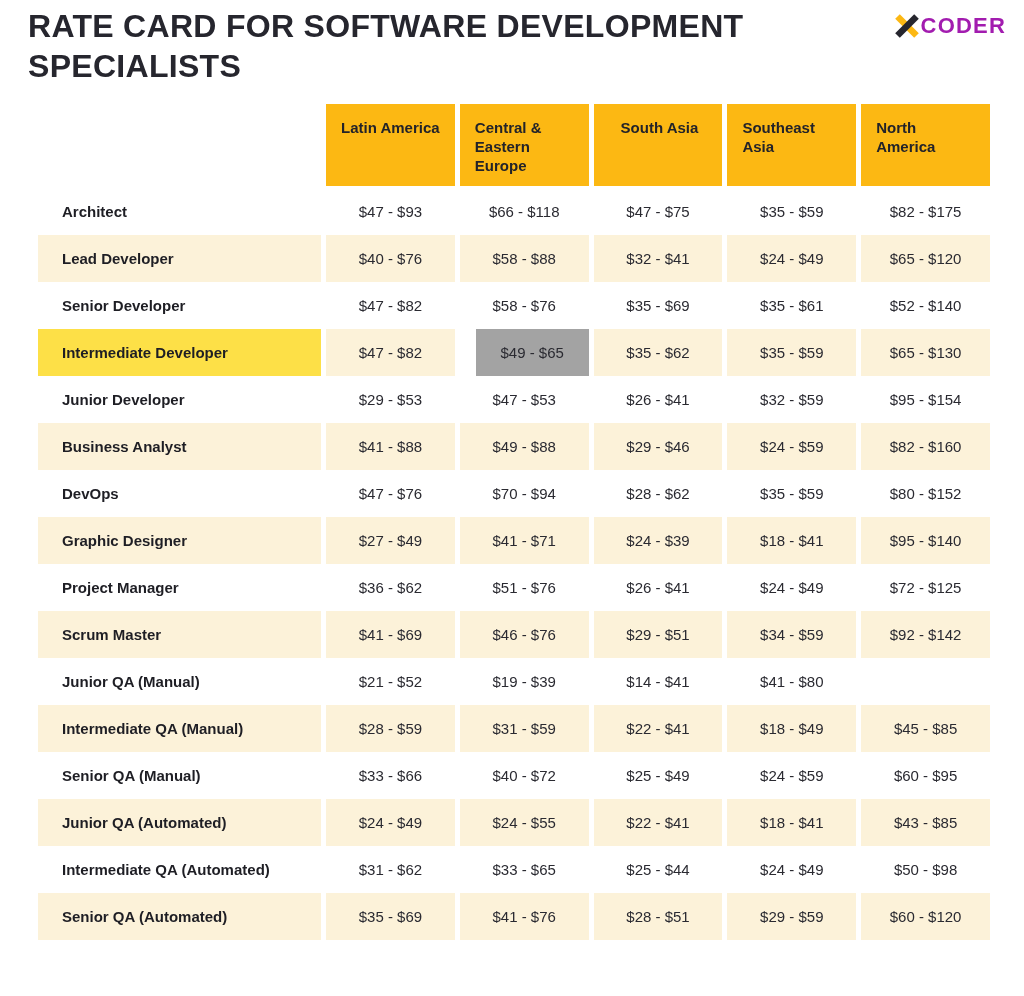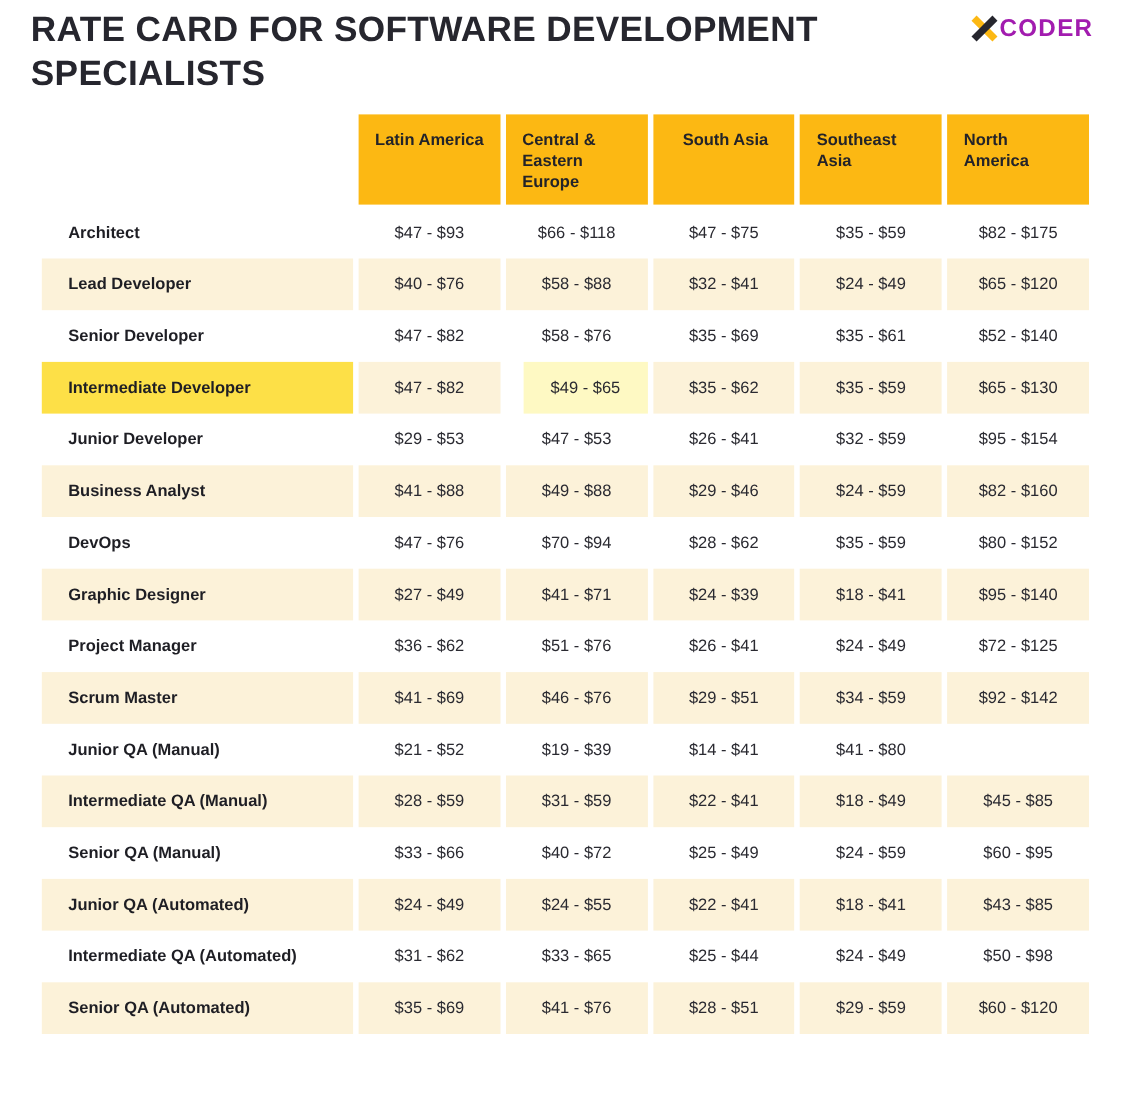--- a/index.html
+++ b/index.html
@@ -1,20 +1,20 @@
 <!DOCTYPE html>
 <html><head>
 <meta charset="utf-8">
 <style>
   html, body { margin: 0; padding: 0; background: #ffffff; }
   body { width: 1024px; height: 996px; font-family: "Liberation Sans", sans-serif; }
   .page { position: relative; width: 1024px; height: 996px; background: #ffffff; overflow: hidden; }
 
   .top {
-    position: absolute; left: 28px; right: 30px; top: 6px;
+    position: absolute; left: 28px; right: 18px; top: 6px;
     display: flex; justify-content: space-between; align-items: flex-start;
   }
   .title {
     margin: 0; max-width: 760px;
     font-size: 32px; font-weight: bold; letter-spacing: 0.3px;
     line-height: 40px; color: #26262e;
   }
   .logo { display: flex; align-items: center; gap: 1px; padding-top: 7px; }
   .logo-x { width: 26px; height: 26px; display: block; }
   .logo-text {
@@ -86,21 +86,21 @@
     <div class="cell label-cell">Senior Developer</div>
   <div class="cell value-cell">$47 - $82</div>
           <div class="cell value-cell">$58 - $76</div>
           <div class="cell value-cell">$35 - $69</div>
           <div class="cell value-cell">$35 - $61</div>
           <div class="cell value-cell">$52 - $140</div>
         </div>
         <div class="trow">
     <div class="cell label-cell" style="background: #fde047;">Intermediate Developer</div>
   <div class="cell value-cell" style="background: rgb(252, 242, 217);">$47 - $82</div>
-          <div class="cell value-cell" style="background: #fef9c3; margin-left: 16px;">$49 - $65</div>
+          <div class="cell value-cell" style="background: #a3a3a3; margin-left: 16px;">$49 - $65</div>
           <div class="cell value-cell" style="background: rgb(252, 242, 217);">$35 - $62</div>
           <div class="cell value-cell" style="background: rgb(252, 242, 217);">$35 - $59</div>
           <div class="cell value-cell" style="background: rgb(252, 242, 217); text-align: right;">$65 - $130</div>
         </div>
         <div class="trow">
     <div class="cell label-cell">Junior Developer</div>
   <div class="cell value-cell">$29 - $53</div>
           <div class="cell value-cell">$47 - $53</div>
           <div class="cell value-cell">$26 - $41</div>
           <div class="cell value-cell">$32 - $59</div>

